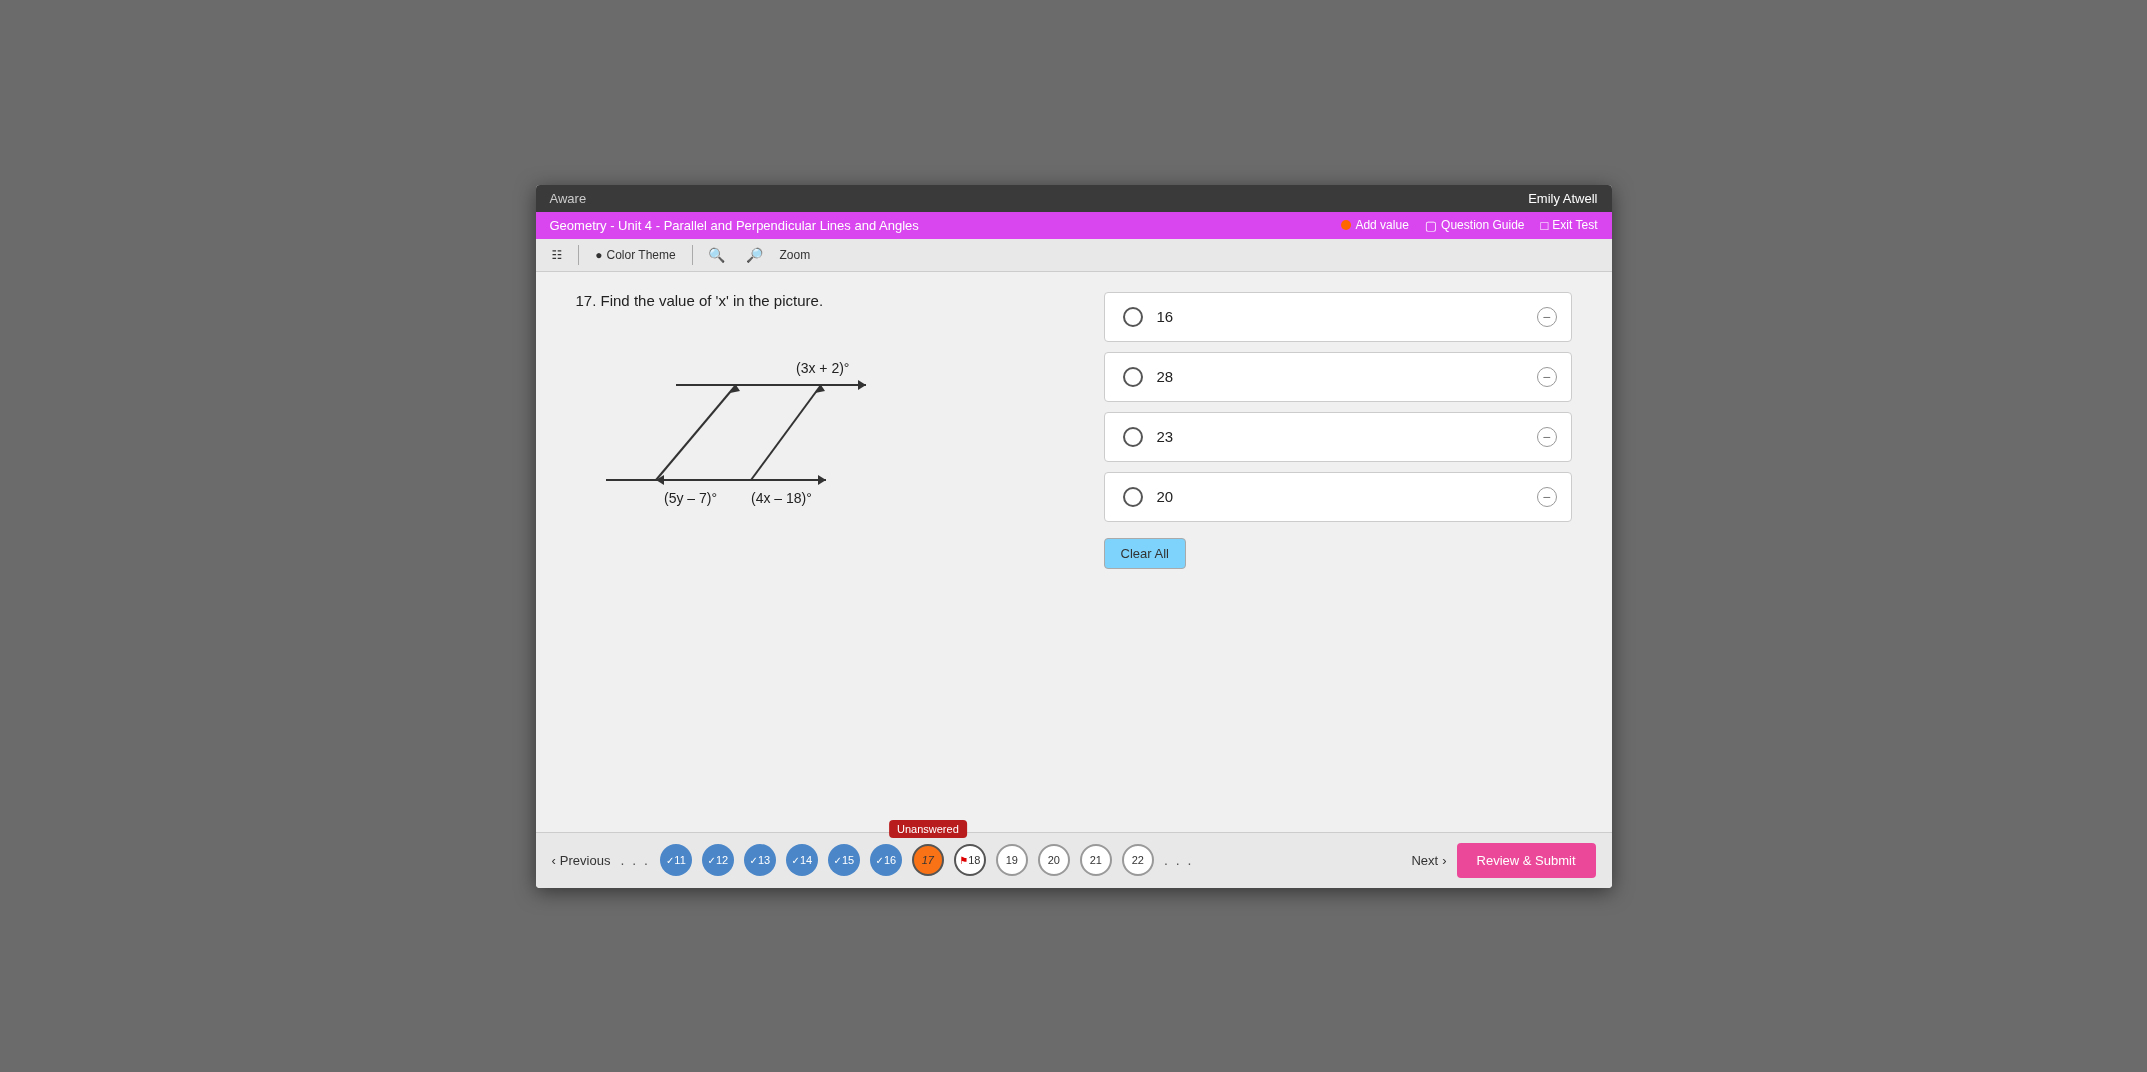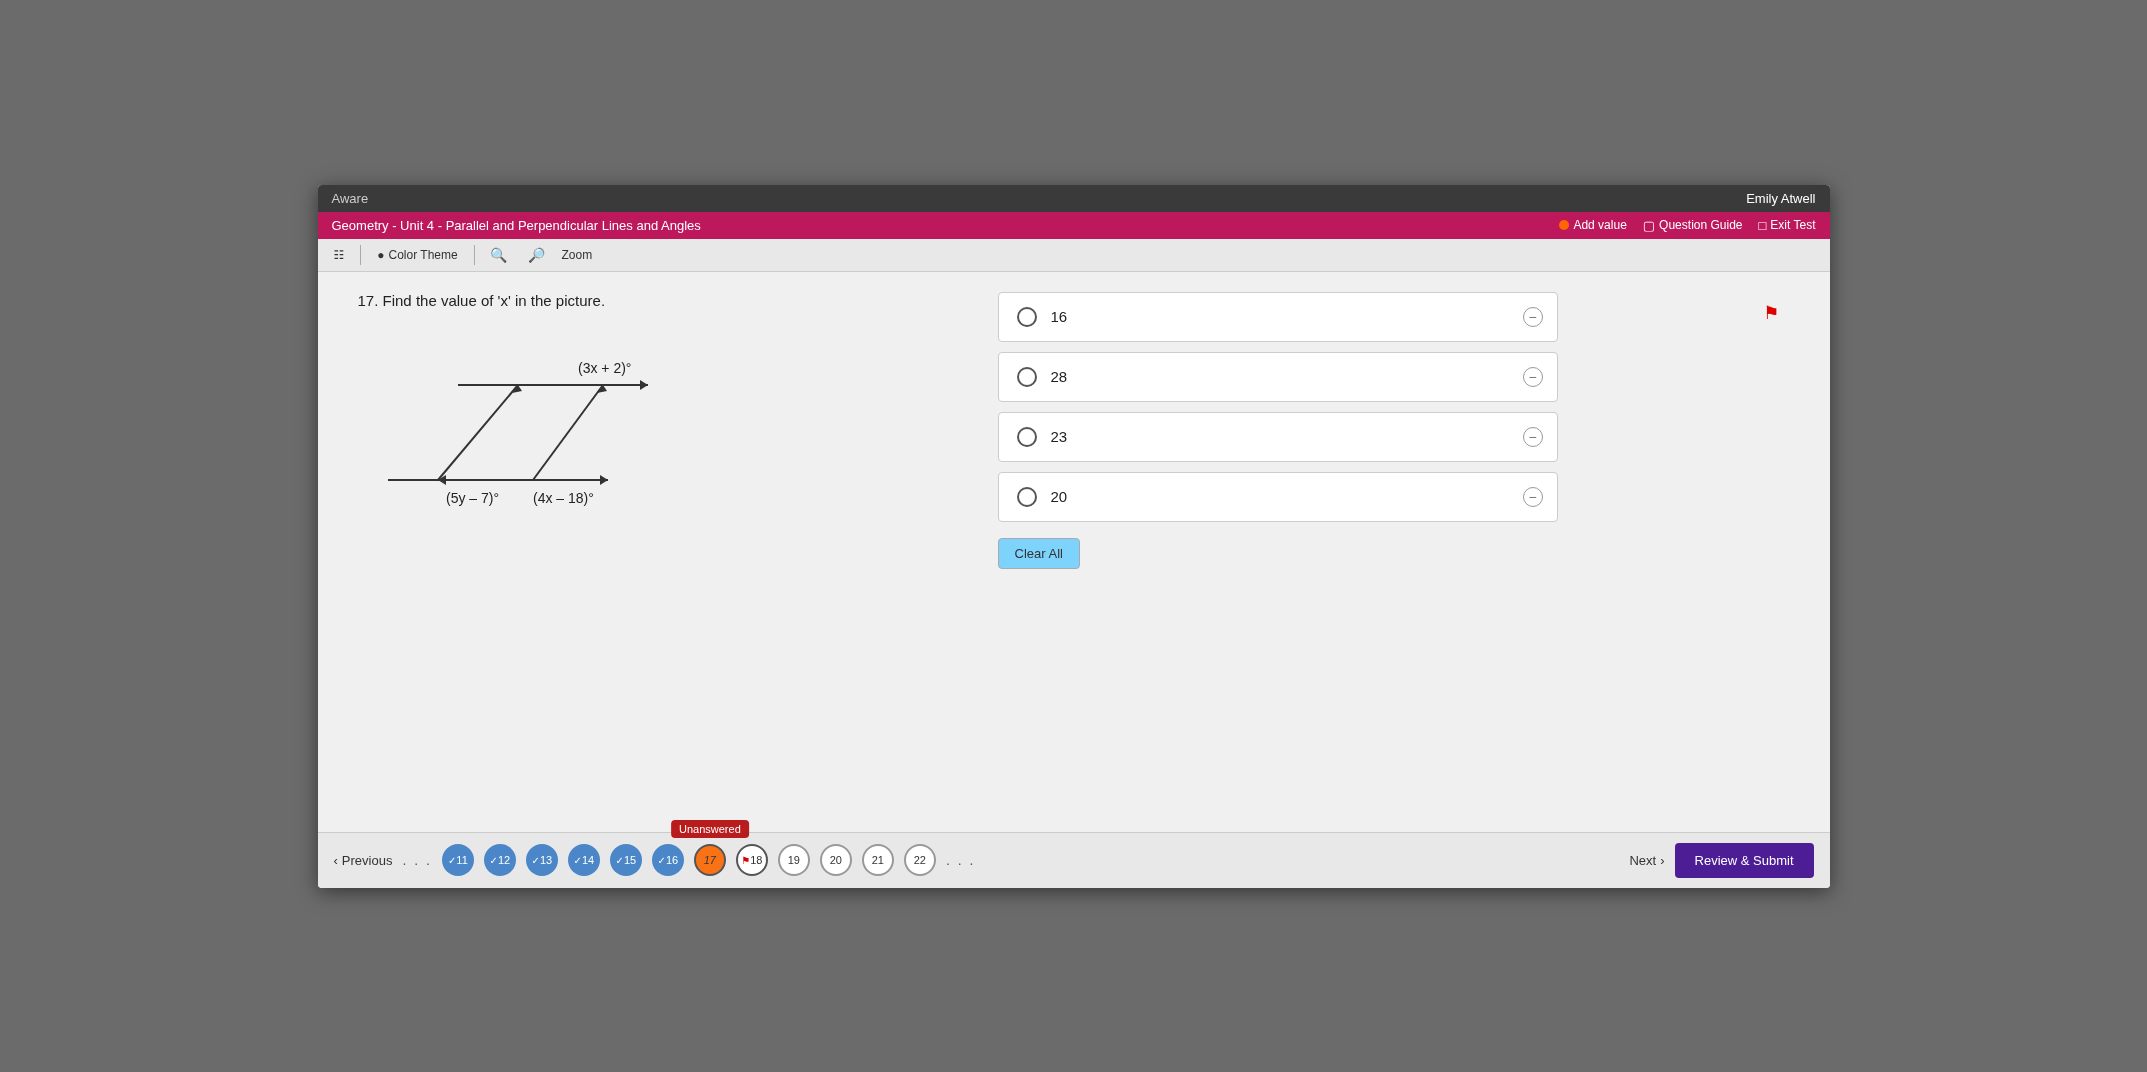--- a/index.html
+++ b/index.html
@@ -5,21 +5,21 @@
     * { box-sizing: border-box; margin: 0; padding: 0; }
     body {
       background: #6b6b6b;
       font-family: Arial, sans-serif;
       display: flex;
       justify-content: center;
       align-items: center;
       min-height: 100vh;
     }
     .app-window {
-      width: 1512px;
+      width: 1076px;
       background: #fff;
       border-radius: 4px;
       overflow: hidden;
       box-shadow: 0 4px 20px rgba(0,0,0,0.5);
     }
     
     .top-bar {
       background: #3a3a3a;
       display: flex;
       align-items: center;
@@ -29,21 +29,21 @@
     .top-bar-brand {
       color: #ccc;
       font-size: 13px;
     }
     .top-bar-user {
       color: #fff;
       font-size: 13px;
     }
     
     .sub-header {
-      background: #be185d;
+      background: #d946ef;
       display: flex;
       align-items: center;
       justify-content: space-between;
       padding: 6px 14px;
     }
     .sub-header-title {
       color: #fff;
       font-size: 13px;
     }
     .sub-header-actions {
@@ -255,21 +255,21 @@
       align-items: center;
       gap: 4px;
       font-size: 13px;
       color: #333;
       cursor: pointer;
       background: none;
       border: none;
       margin-left: auto;
     }
     .review-submit-btn {
-      background: #4c1d95;
+      background: #ec4899;
       color: #fff;
       border: none;
       border-radius: 4px;
       padding: 10px 20px;
       font-size: 13px;
       cursor: pointer;
     }
     .flag-icon {
       position: absolute;
       top: 10px;

